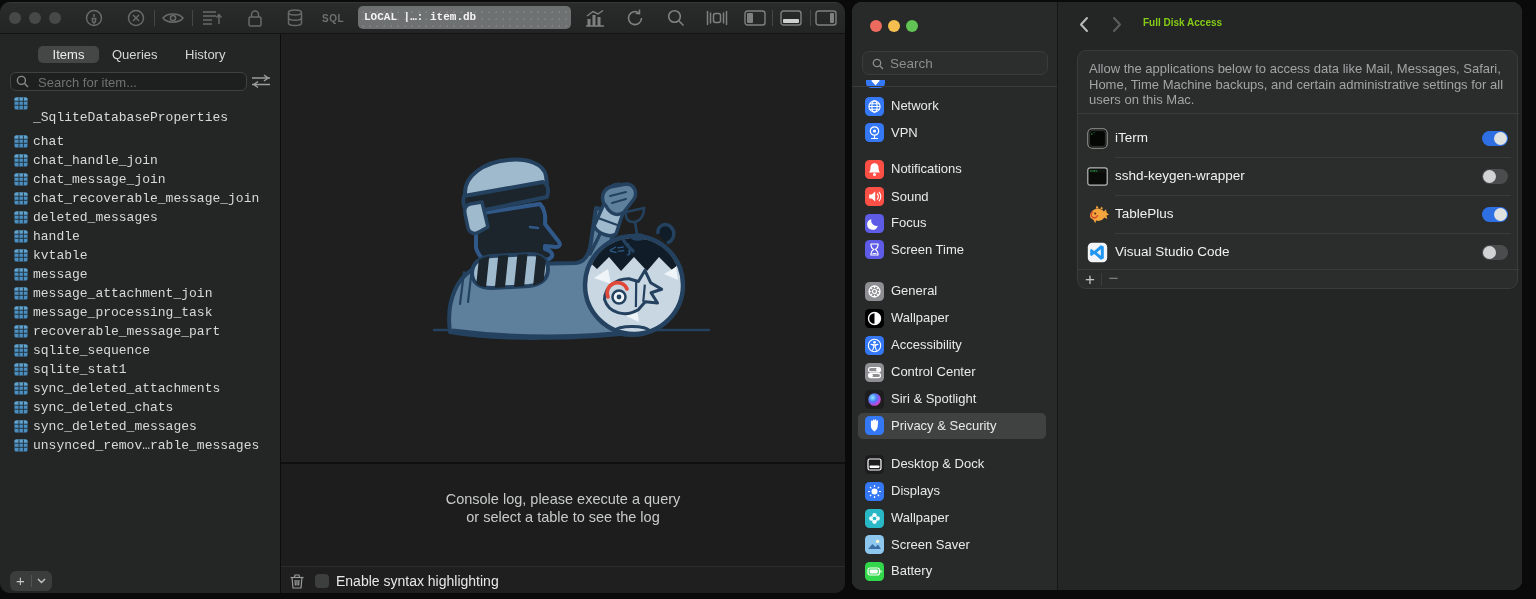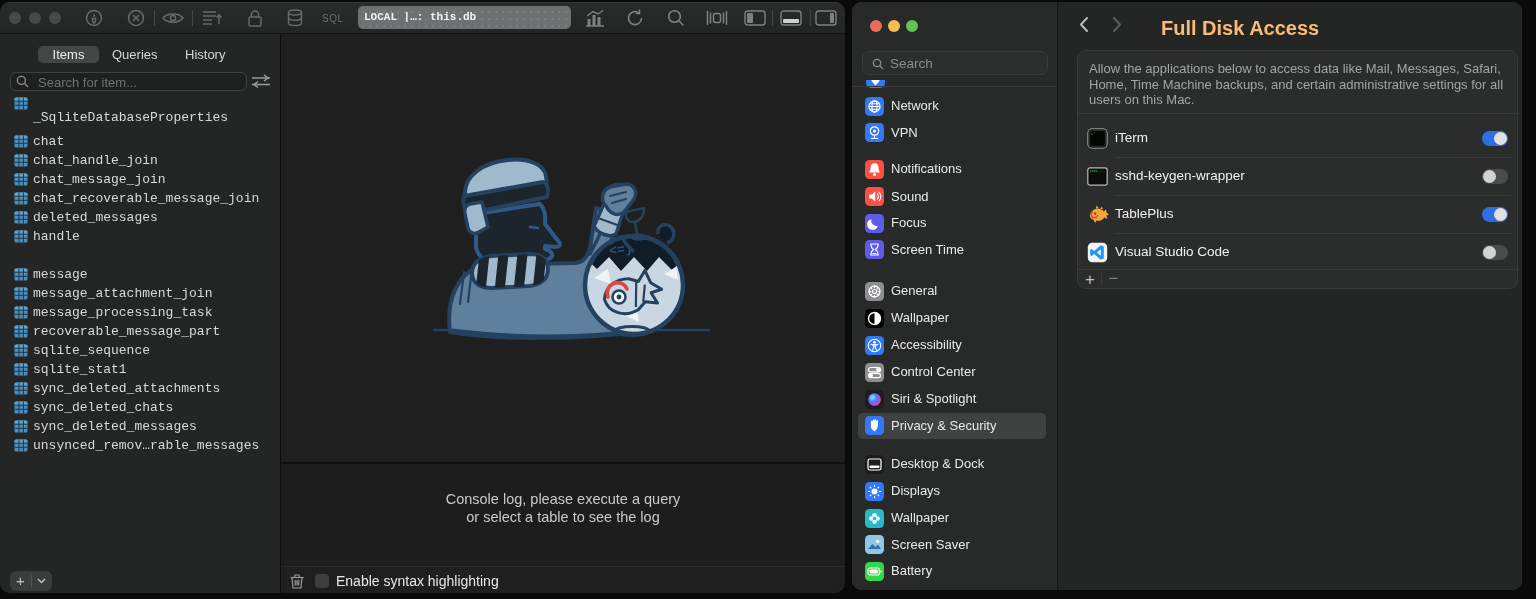--- a/index.html
+++ b/index.html
@@ -51,23 +51,23 @@
         <path d="M4.5 8 V5.5 a3.5 3.5 0 0 1 7 0 V8"></path>
       </g>
     </svg>
   <svg class="abs" style="left:287px; top:7px;" width="16" height="18" viewBox="0 0 16 18">
       <g stroke="#686a69" stroke-width="1.5" fill="none">
         <ellipse cx="8" cy="3.5" rx="6.5" ry="2.5"></ellipse>
         <path d="M1.5 3.5 V14 a6.5 2.5 0 0 0 13 0 V3.5"></path>
         <path d="M1.5 8.8 a6.5 2.5 0 0 0 13 0"></path>
       </g>
     </svg>
-  <div class="abs" style="left:322px; top:11px; color:#6e706f; font-size:10px; font-weight:400; letter-spacing:0.5px;">SQL</div>
+  <div class="abs" style="left:322px; top:11px; color:#6e706f; font-size:10px; font-weight:700; letter-spacing:0.5px;">SQL</div>
   <div class="abs" style="left:358px; top:4px; width:213px; height:23px; background:#6d7171; border-radius:5px; background-image:radial-gradient(rgba(255,255,255,0.13) 1px, transparent 1px); background-size:7px 7px; background-position:2px 3px;"></div>
-  <div class="abs mono" style="left:364px; top:9px; color:#f4f4f4; font-size:11px; font-weight:700;">LOCAL |…: this.db</div>
+  <div class="abs mono" style="left:364px; top:9px; color:#f4f4f4; font-size:11px; font-weight:700;">LOCAL |…: item.db</div>
   <svg class="abs" style="left:585px; top:7px;" width="20" height="18" viewBox="0 0 20 18">
       <g stroke="#7f8180" stroke-width="1.4" fill="none">
         <path d="M1 17 h18"></path>
         <rect x="2.5" y="10" width="3" height="7" fill="#7f8180" stroke="none"></rect>
         <rect x="7.5" y="6" width="3" height="11" fill="#7f8180" stroke="none"></rect>
         <rect x="12.5" y="8" width="3" height="9" fill="#7f8180" stroke="none"></rect>
         <path d="M2 7 L8 2.5 L13 5 L18 1.5"></path>
       </g>
     </svg>
   <svg class="abs" style="left:626px; top:7px;" width="18" height="18" viewBox="0 0 18 18">
@@ -207,20 +207,33 @@
           <rect x="0.5" y="0.5" width="13" height="12" rx="1.5" fill="#4a8fc0"></rect>
           <rect x="0.5" y="0.5" width="13" height="3.6" rx="1.5" fill="#61a3cf"></rect>
           <g stroke="#243642" stroke-width="1">
             <line x1="5" y1="0.5" x2="5" y2="12.5"></line>
             <line x1="9.4" y1="0.5" x2="9.4" y2="12.5"></line>
             <line x1="0.5" y1="4.2" x2="13.5" y2="4.2"></line>
             <line x1="0.5" y1="8.3" x2="13.5" y2="8.3"></line>
           </g>
         </svg>
         <span class="mono" style="position:absolute;left:23px;top:2px;font-size:13px;color:#d9d9d9;white-space:pre;">handle</span>
+      </div>
+  <div class="abs" style="left:10px; top:211.9px; width:266px; height:19px;">
+        <svg width="14" height="13" viewBox="0 0 14 13" style="position:absolute;left:4px;top:3px;">
+          <rect x="0.5" y="0.5" width="13" height="12" rx="1.5" fill="#4a8fc0"></rect>
+          <rect x="0.5" y="0.5" width="13" height="3.6" rx="1.5" fill="#61a3cf"></rect>
+          <g stroke="#243642" stroke-width="1">
+            <line x1="5" y1="0.5" x2="5" y2="12.5"></line>
+            <line x1="9.4" y1="0.5" x2="9.4" y2="12.5"></line>
+            <line x1="0.5" y1="4.2" x2="13.5" y2="4.2"></line>
+            <line x1="0.5" y1="8.3" x2="13.5" y2="8.3"></line>
+          </g>
+        </svg>
+        <span class="mono" style="position:absolute;left:23px;top:2px;font-size:13px;color:#d9d9d9;white-space:pre;">kvtable</span>
       </div>
   <div class="abs" style="left:10px; top:231.0px; width:266px; height:19px;">
         <svg width="14" height="13" viewBox="0 0 14 13" style="position:absolute;left:4px;top:3px;">
           <rect x="0.5" y="0.5" width="13" height="12" rx="1.5" fill="#4a8fc0"></rect>
           <rect x="0.5" y="0.5" width="13" height="3.6" rx="1.5" fill="#61a3cf"></rect>
           <g stroke="#243642" stroke-width="1">
             <line x1="5" y1="0.5" x2="5" y2="12.5"></line>
             <line x1="9.4" y1="0.5" x2="9.4" y2="12.5"></line>
             <line x1="0.5" y1="4.2" x2="13.5" y2="4.2"></line>
             <line x1="0.5" y1="8.3" x2="13.5" y2="8.3"></line>
@@ -629,21 +642,21 @@
     </div>
   <div class="abs" style="left:39px; top:561.4px; color:#e9e9e9; font-size:13px; line-height:16px;">Battery</div>
 
   <div class="abs" id="ss-main" style="left:206px; top:0; width:464px; height:588px; background:#242626;">
     <svg class="abs" style="left:20px; top:14px;" width="11" height="17" viewBox="0 0 11 17">
         <path d="M9 2 L3 8.5 L9 15" fill="none" stroke="#b9bbba" stroke-width="2" stroke-linecap="round" stroke-linejoin="round"></path>
       </svg>
     <svg class="abs" style="left:54px; top:14px;" width="11" height="17" viewBox="0 0 11 17">
         <path d="M2 2 L8 8.5 L2 15" fill="none" stroke="#5c5e5d" stroke-width="2" stroke-linecap="round" stroke-linejoin="round"></path>
       </svg>
-    <div class="abs" style="left:85px; top:15px; color:#fdba74; font-size:20px; font-weight:700;margin-left:18px;">Full Disk Access</div>
+    <div class="abs" style="left:85px; top:15px; color:#84cc16; font-size:10px; font-weight:700;">Full Disk Access</div>
 
     <div class="abs" id="ss-card" style="left:19px; top:48px; width:441px; height:239px; background:#2b2d2c; border-radius:9px; border:1px solid #3a3c3b;">
       <div class="abs" style="left:11px; top:10px; width:424px; color:#a2a4a5; font-size:13px; line-height:15.6px;">Allow the applications below to access data like Mail, Messages, Safari, Home, Time Machine backups, and certain administrative settings for all users on this Mac.</div>
       <div class="abs" style="left:0px; top:62px; width:441px; height:1px; background:#3a3c3b;"></div>
       <div class="abs" style="left:9px; top:76.5px;">
           <svg width="21" height="21" viewBox="0 0 21 21">
             <rect x="0.8" y="0.8" width="19.4" height="19.4" rx="4.5" fill="#0b0f0c" stroke="#9a9a9a" stroke-width="1.1"></rect>
             <rect x="2.6" y="2.6" width="15.8" height="15.8" rx="2.5" fill="#050705" stroke="#3a3f3a" stroke-width="0.8"></rect>
             <text x="3.8" y="6.8" font-family="Liberation Mono, monospace" font-size="3.6" fill="#35c759">1*</text>
           </svg>

